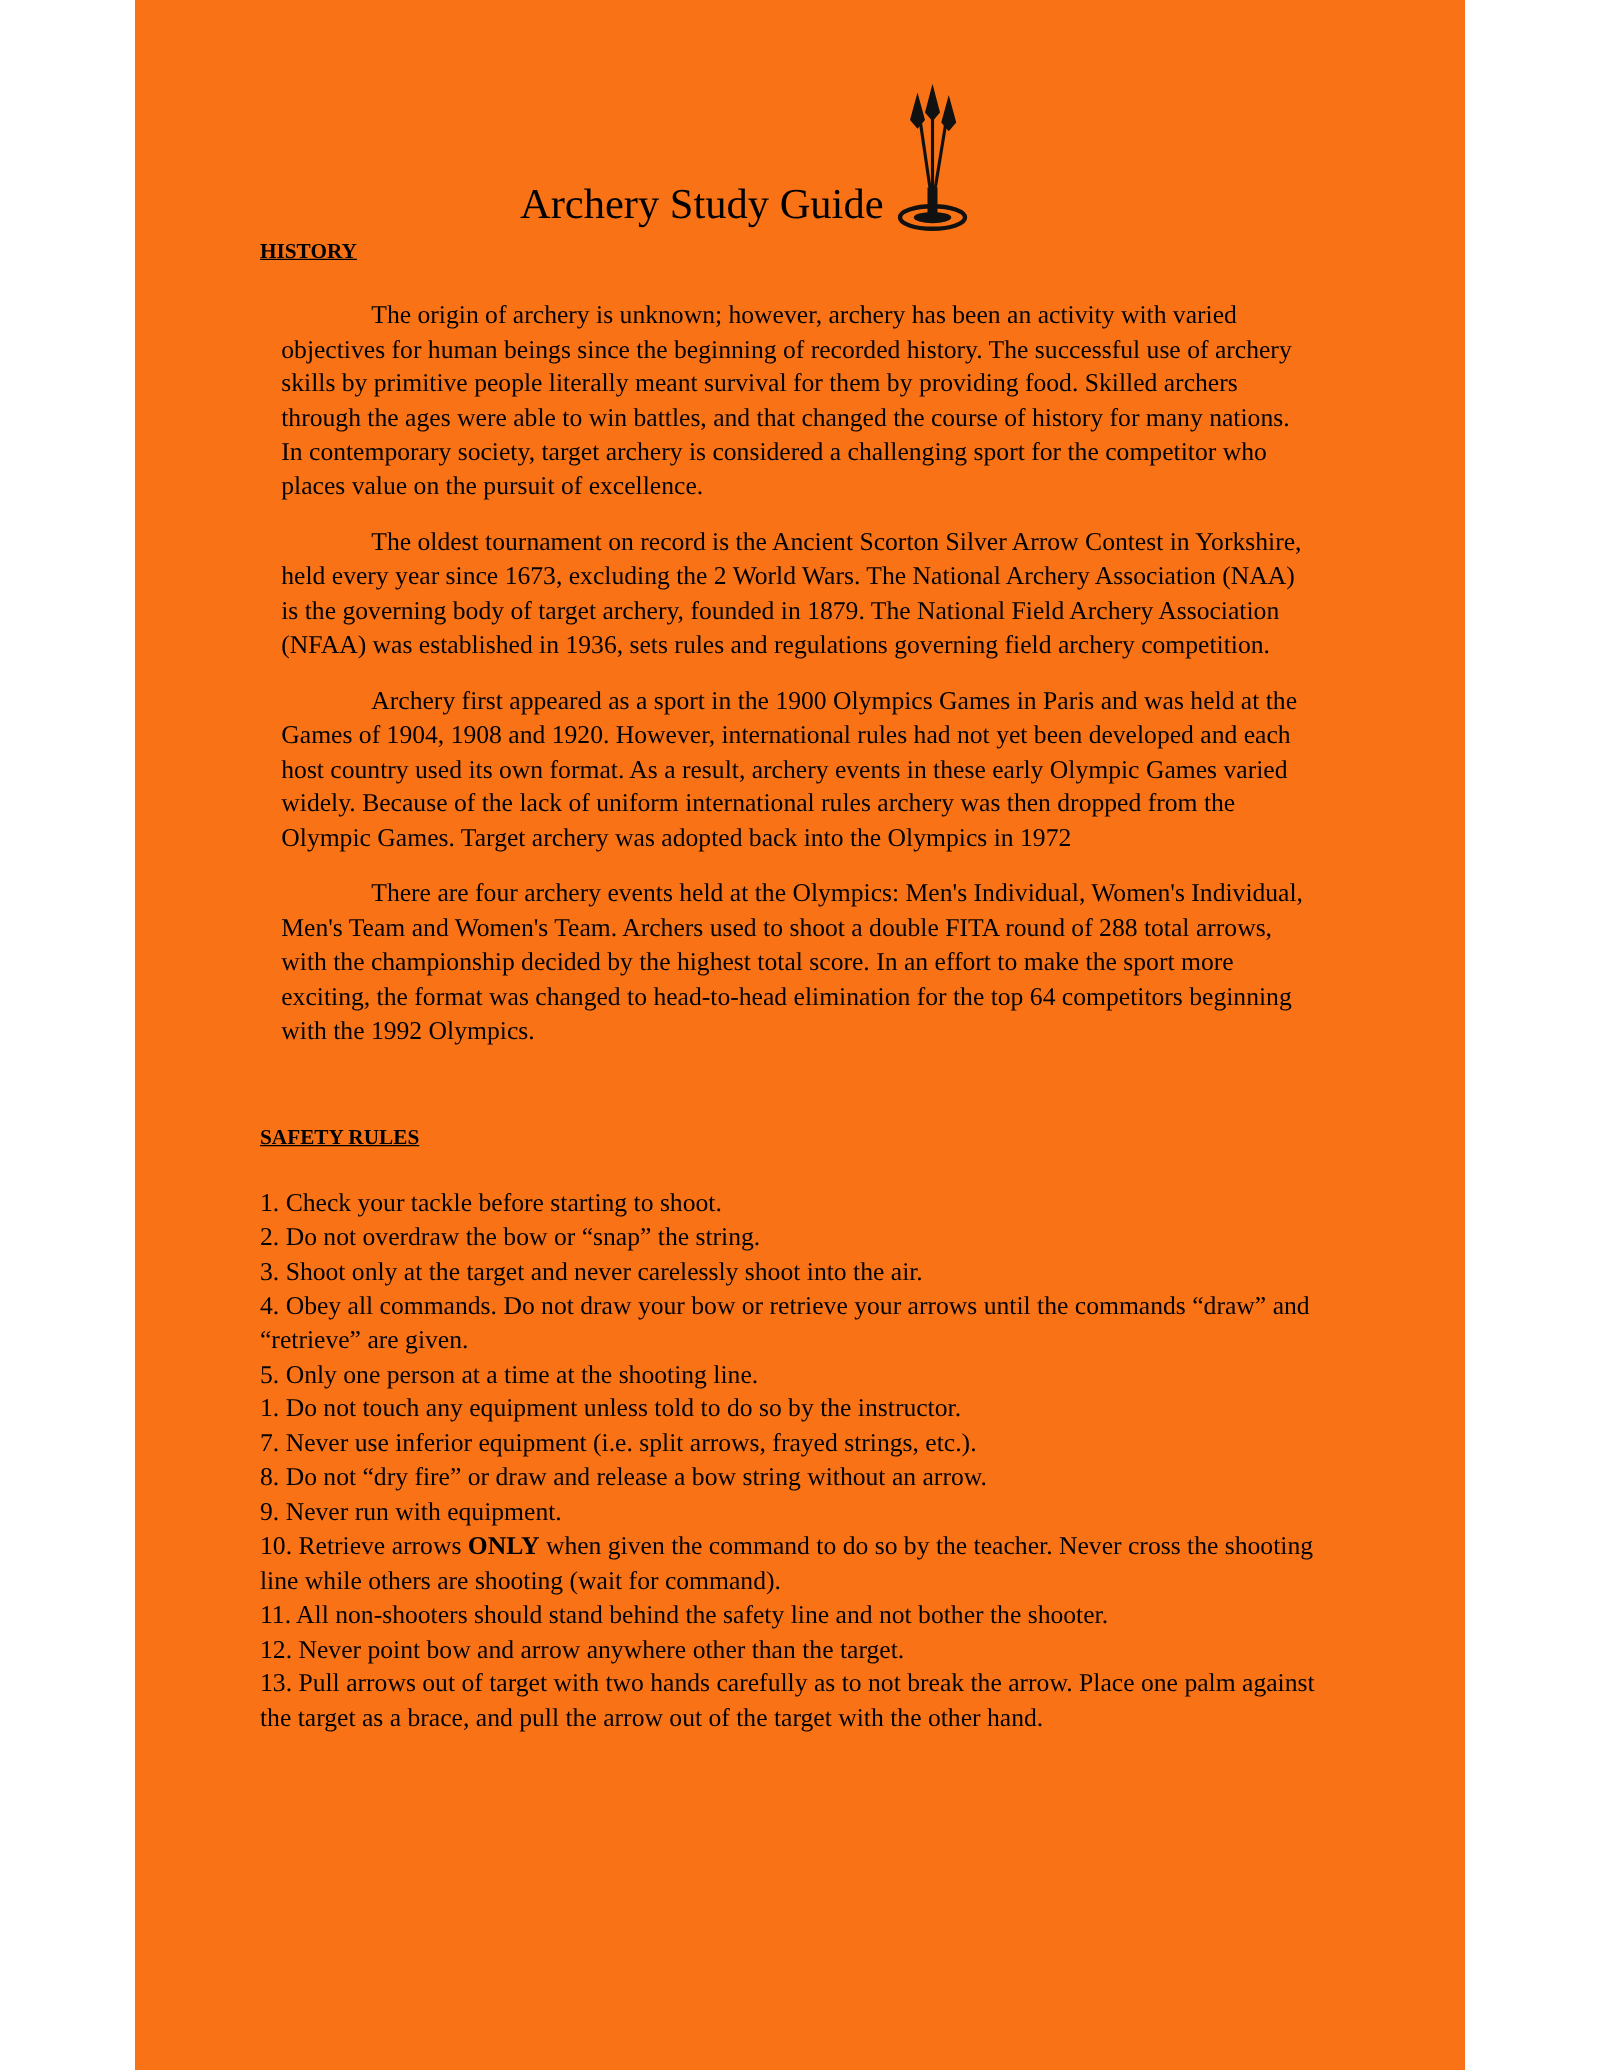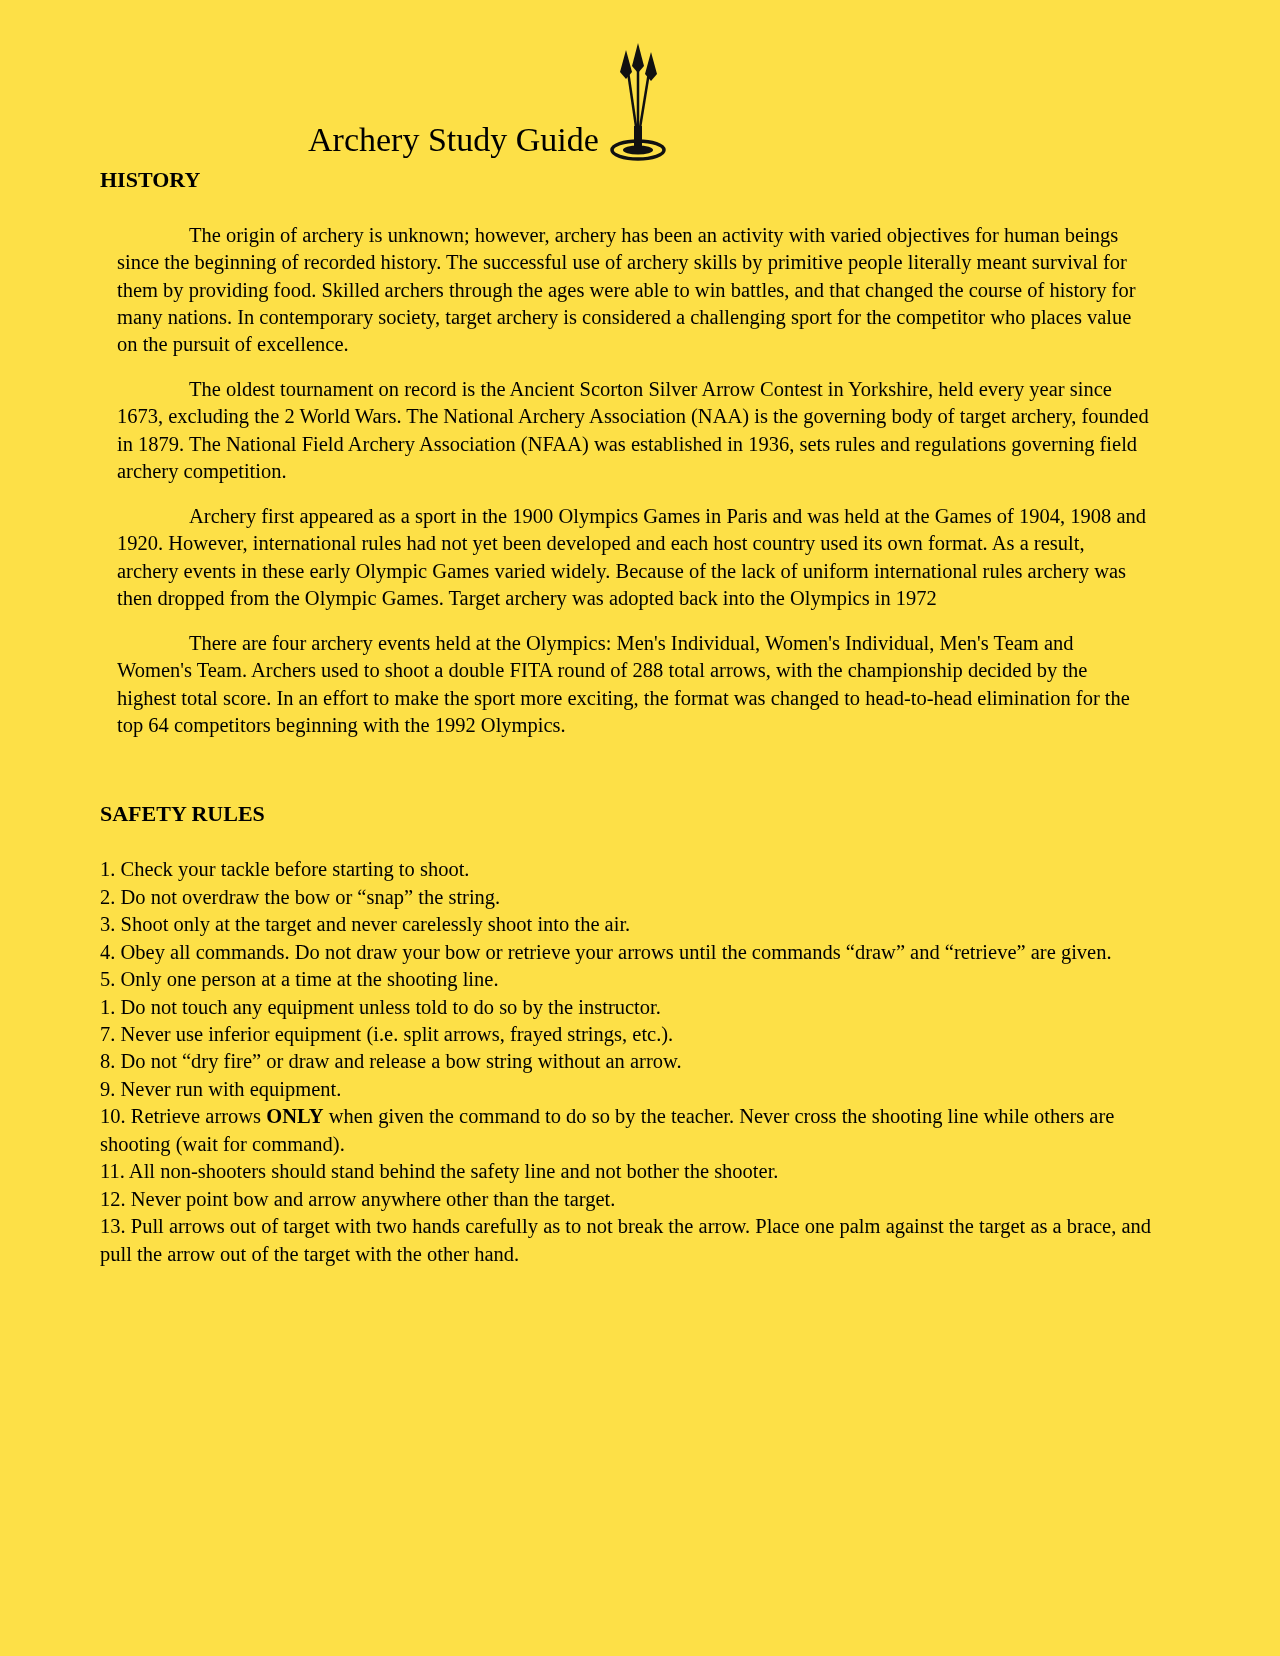--- a/index.html
+++ b/index.html
@@ -1,23 +1,23 @@
 <!DOCTYPE html>
 <html><head>
 <meta charset="utf-8">
 <style>
   html, body { margin: 0; padding: 0; background: #ffffff; }
   .page {
     position: relative;
-    width: 1280px;
+    width: 1064px;
     height: 1656px;
     margin: 0 auto;
-    background: #fde047;
+    background: #f97316;
     box-sizing: border-box;
-    padding: 40px 112px 0 100px;
+    padding: 64px 112px 0 100px;
     font-family: "Liberation Serif", serif;
     font-size: 20.5px;
     line-height: 1.34;
     color: #000000;
   }
   .title-row {
     display: flex;
     align-items: flex-end;
     gap: 10px;
     margin-left: 208px;
@@ -26,22 +26,23 @@
   .title {
     font-size: 34px;
     font-weight: 400;
     margin: 0;
     line-height: 1.05;
     padding-bottom: 4px;
     white-space: nowrap;
   }
   .quiver-icon { flex: 0 0 auto; display: block; }
   h2.section-heading {
-    font-size: 22px;
+    font-size: 17px;
     font-weight: bold;
+    text-decoration: underline;
     margin: 4px 0 0 0;
     line-height: 1.3;
   }
   .history-body { margin-top: 27px; }
   .history-body p.para { margin: 17px; text-indent: 72px; }
   .safety-heading-wrap { margin-top: 60px; }
   .rules { margin-top: 28px; }
   .rules p.rule { margin: 0; }
   b { font-weight: bold; }
 </style>

